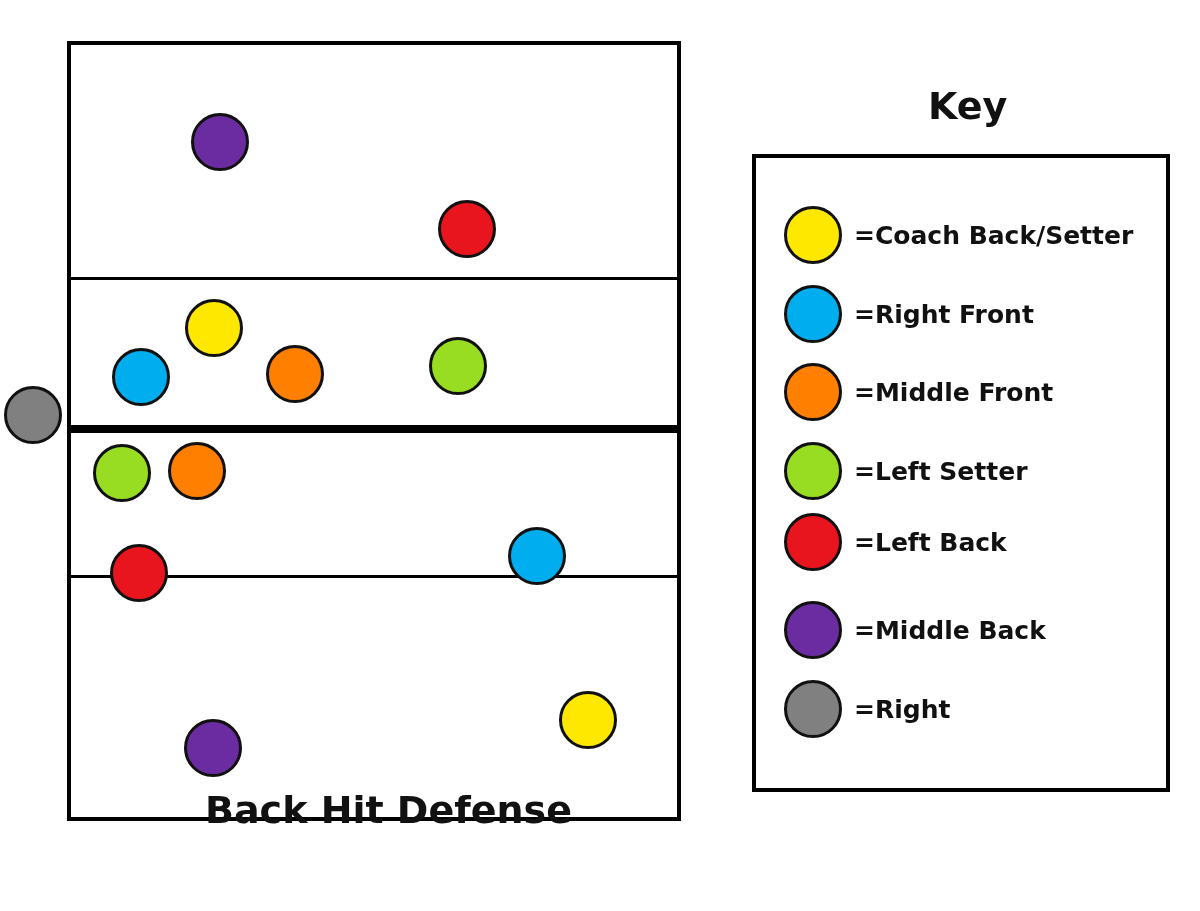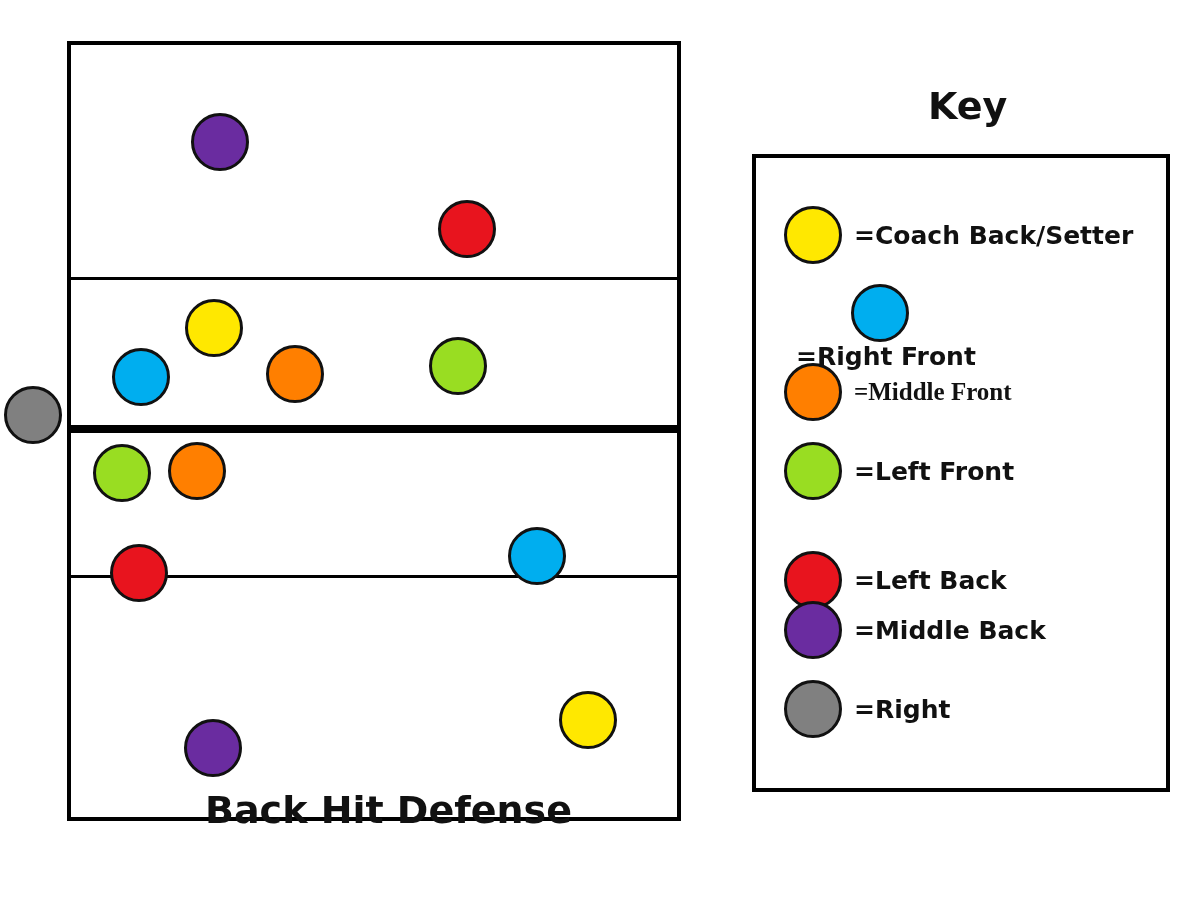--- a/index.html
+++ b/index.html
@@ -40,33 +40,33 @@
 
 <div class="title">Back Hit Defense</div>
 
 <div class="key-title">Key</div>
 <div class="key-box"></div>
 
 <div class="key-item" style="top:205px;">
   <span class="key-swatch" style="background:#FFE800"></span>
   <span class="key-label">=Coach Back/Setter</span>
 </div>
-<div class="key-item" style="top:284px;flex-direction:column;">
+<div class="key-item" style="top:284px;">
   <span class="key-swatch" style="background:#00AEEF"></span>
   <span class="key-label">=Right Front</span>
 </div>
-<div class="key-item" style="top:362px;font-family:Liberation Serif, serif;">
+<div class="key-item" style="top:362px;">
   <span class="key-swatch" style="background:#FF7F00"></span>
   <span class="key-label">=Middle Front</span>
 </div>
 <div class="key-item" style="top:441px;">
   <span class="key-swatch" style="background:#99DD22"></span>
-  <span class="key-label">=Left Front</span>
+  <span class="key-label">=Left Setter</span>
 </div>
-<div class="key-item" style="top:550px;justify-content:flex-end;">
+<div class="key-item" style="top:512px;justify-content:flex-end;">
   <span class="key-swatch" style="background:#E8141E"></span>
   <span class="key-label">=Left Back</span>
 </div>
 <div class="key-item" style="top:600px;">
   <span class="key-swatch" style="background:#6A2CA0"></span>
   <span class="key-label">=Middle Back</span>
 </div>
 <div class="key-item" style="top:679px;">
   <span class="key-swatch" style="background:#808080"></span>
   <span class="key-label">=Right</span>

